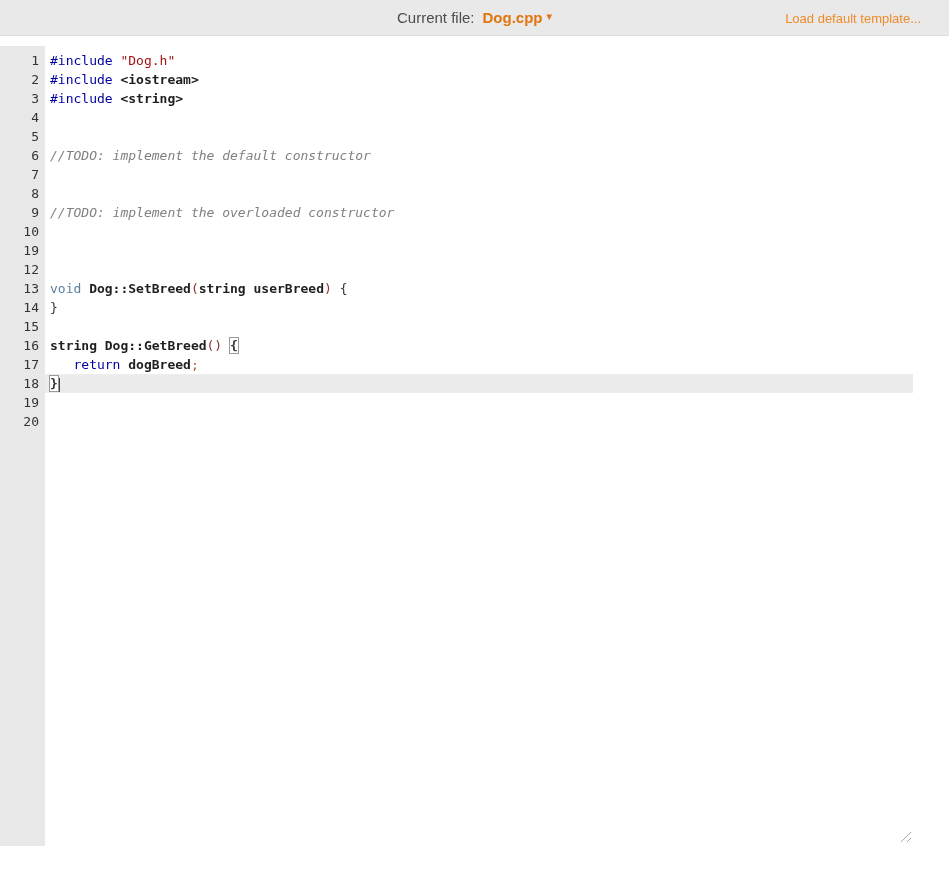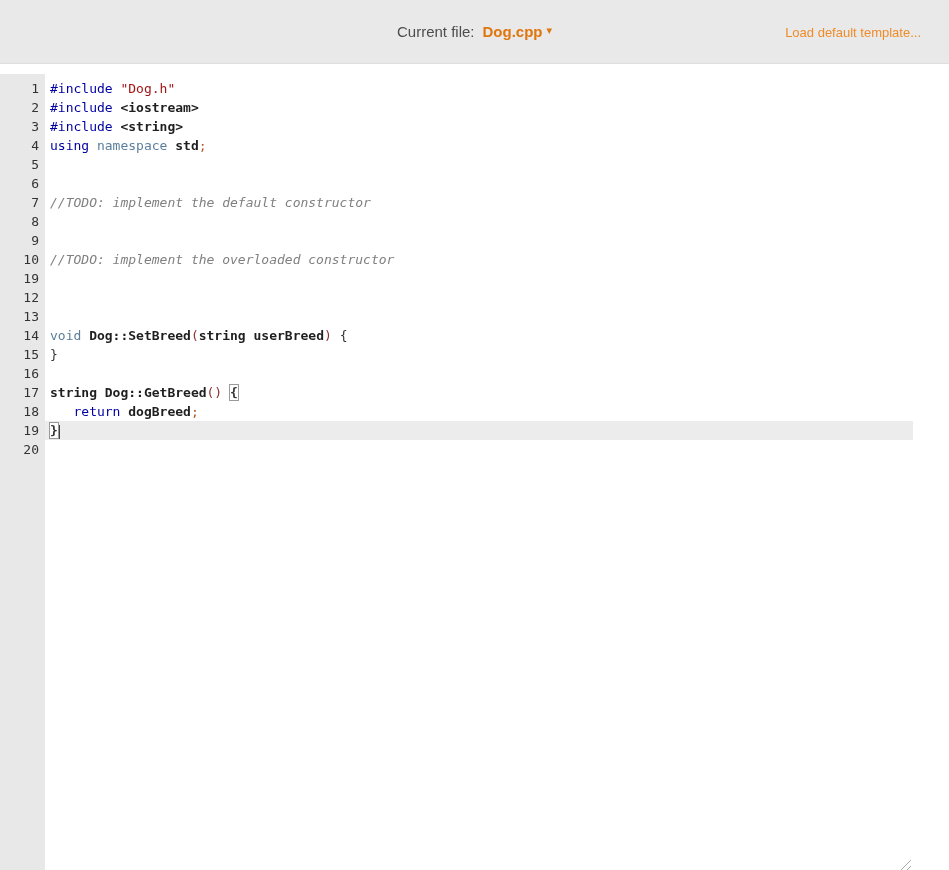--- a/index.html
+++ b/index.html
@@ -7,21 +7,21 @@
   body {
     width: 949px; height: 870px;
     background: #ffffff;
     font-family: "Liberation Sans", sans-serif;
     overflow: hidden;
     position: relative;
   }
 
   
   .topbar {
-    height: 64px;
+    height: 36px;
     background: #e9e9e9;
     border-bottom: 1px solid #dedede;
     display: flex;
     align-items: center;
     justify-content: center;
     position: relative;
   }
   .topbar-center { display: flex; align-items: center; gap: 8px; }
   .cf-label { font-size: 15px; color: var(--topbar-text, #4d4d4d); }
   .file-dd { display: flex; align-items: flex-start; gap: 4px; cursor: pointer; }
@@ -136,21 +136,20 @@
       <div class="ln">16</div>
       <div class="ln">17</div>
       <div class="ln">18</div>
       <div class="ln">19</div>
       <div class="ln">20</div>
     </div>
   <div class="code">
       <div class="cl"><span class="tok kw">#include</span><span class="tok pl"> </span><span class="tok str">"Dog.h"</span></div>
       <div class="cl"><span class="tok kw">#include</span><span class="tok pl"> </span><span class="tok id">&lt;iostream&gt;</span></div>
       <div class="cl"><span class="tok kw">#include</span><span class="tok pl"> </span><span class="tok id">&lt;string&gt;</span></div>
-      <div class="cl"><span class="tok kw">using</span><span class="tok pl"> </span><span class="tok ty">namespace</span><span class="tok pl"> </span><span class="tok id">std</span><span class="tok op">;</span></div>
       <div class="cl"></div>
       <div class="cl"></div>
       <div class="cl"><span class="tok cmt">//TODO: implement the default constructor</span></div>
       <div class="cl"></div>
       <div class="cl"></div>
       <div class="cl"><span class="tok cmt">//TODO: implement the overloaded constructor</span></div>
       <div class="cl"></div>
       <div class="cl"></div>
       <div class="cl"></div>
       <div class="cl"><span class="tok ty">void</span><span class="tok pl"> </span><span class="tok id">Dog::SetBreed</span><span class="tok pr">(</span><span class="tok id">string</span><span class="tok pl"> </span><span class="tok id">userBreed</span><span class="tok pr">)</span><span class="tok pl"> </span><span class="tok br">{</span></div>

